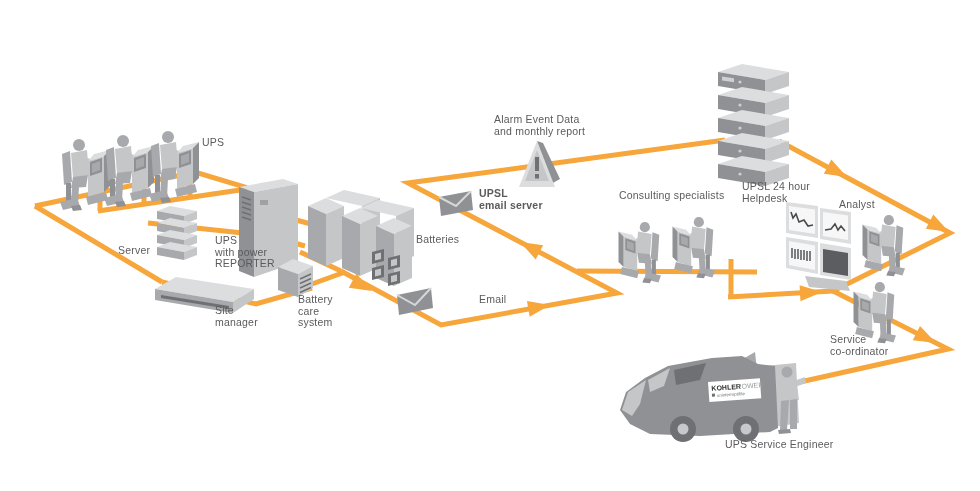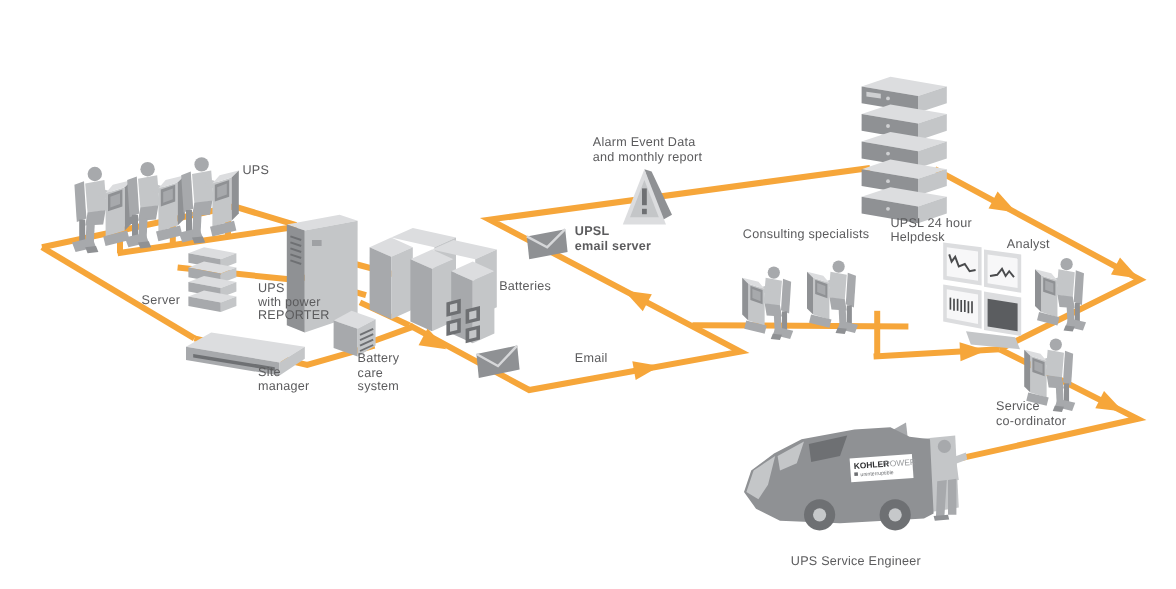--- a/index.html
+++ b/index.html
@@ -295,14 +295,14 @@
   <div class="lbl" style="left:479px;top:188px;font-weight:bold;">UPSL
 email server</div>
   <div class="lbl" style="left:494px;top:114px;">Alarm Event Data
 and monthly report</div>
   <div class="lbl" style="left:593px;top:190px;margin-left:26px;">Consulting specialists</div>
   <div class="lbl" style="left:742px;top:181px;">UPSL 24 hour
 Helpdesk</div>
   <div class="lbl" style="left:839px;top:199px;">Analyst</div>
   <div class="lbl" style="left:830px;top:334px;">Service
 co-ordinator</div>
-  <div class="lbl" style="left:659px;top:439px;margin-top:24px;">UPS Service Engineer</div>
+  <div class="lbl" style="left:725px;top:439px;">UPS Service Engineer</div>
 </div>
 
 </body></html>

